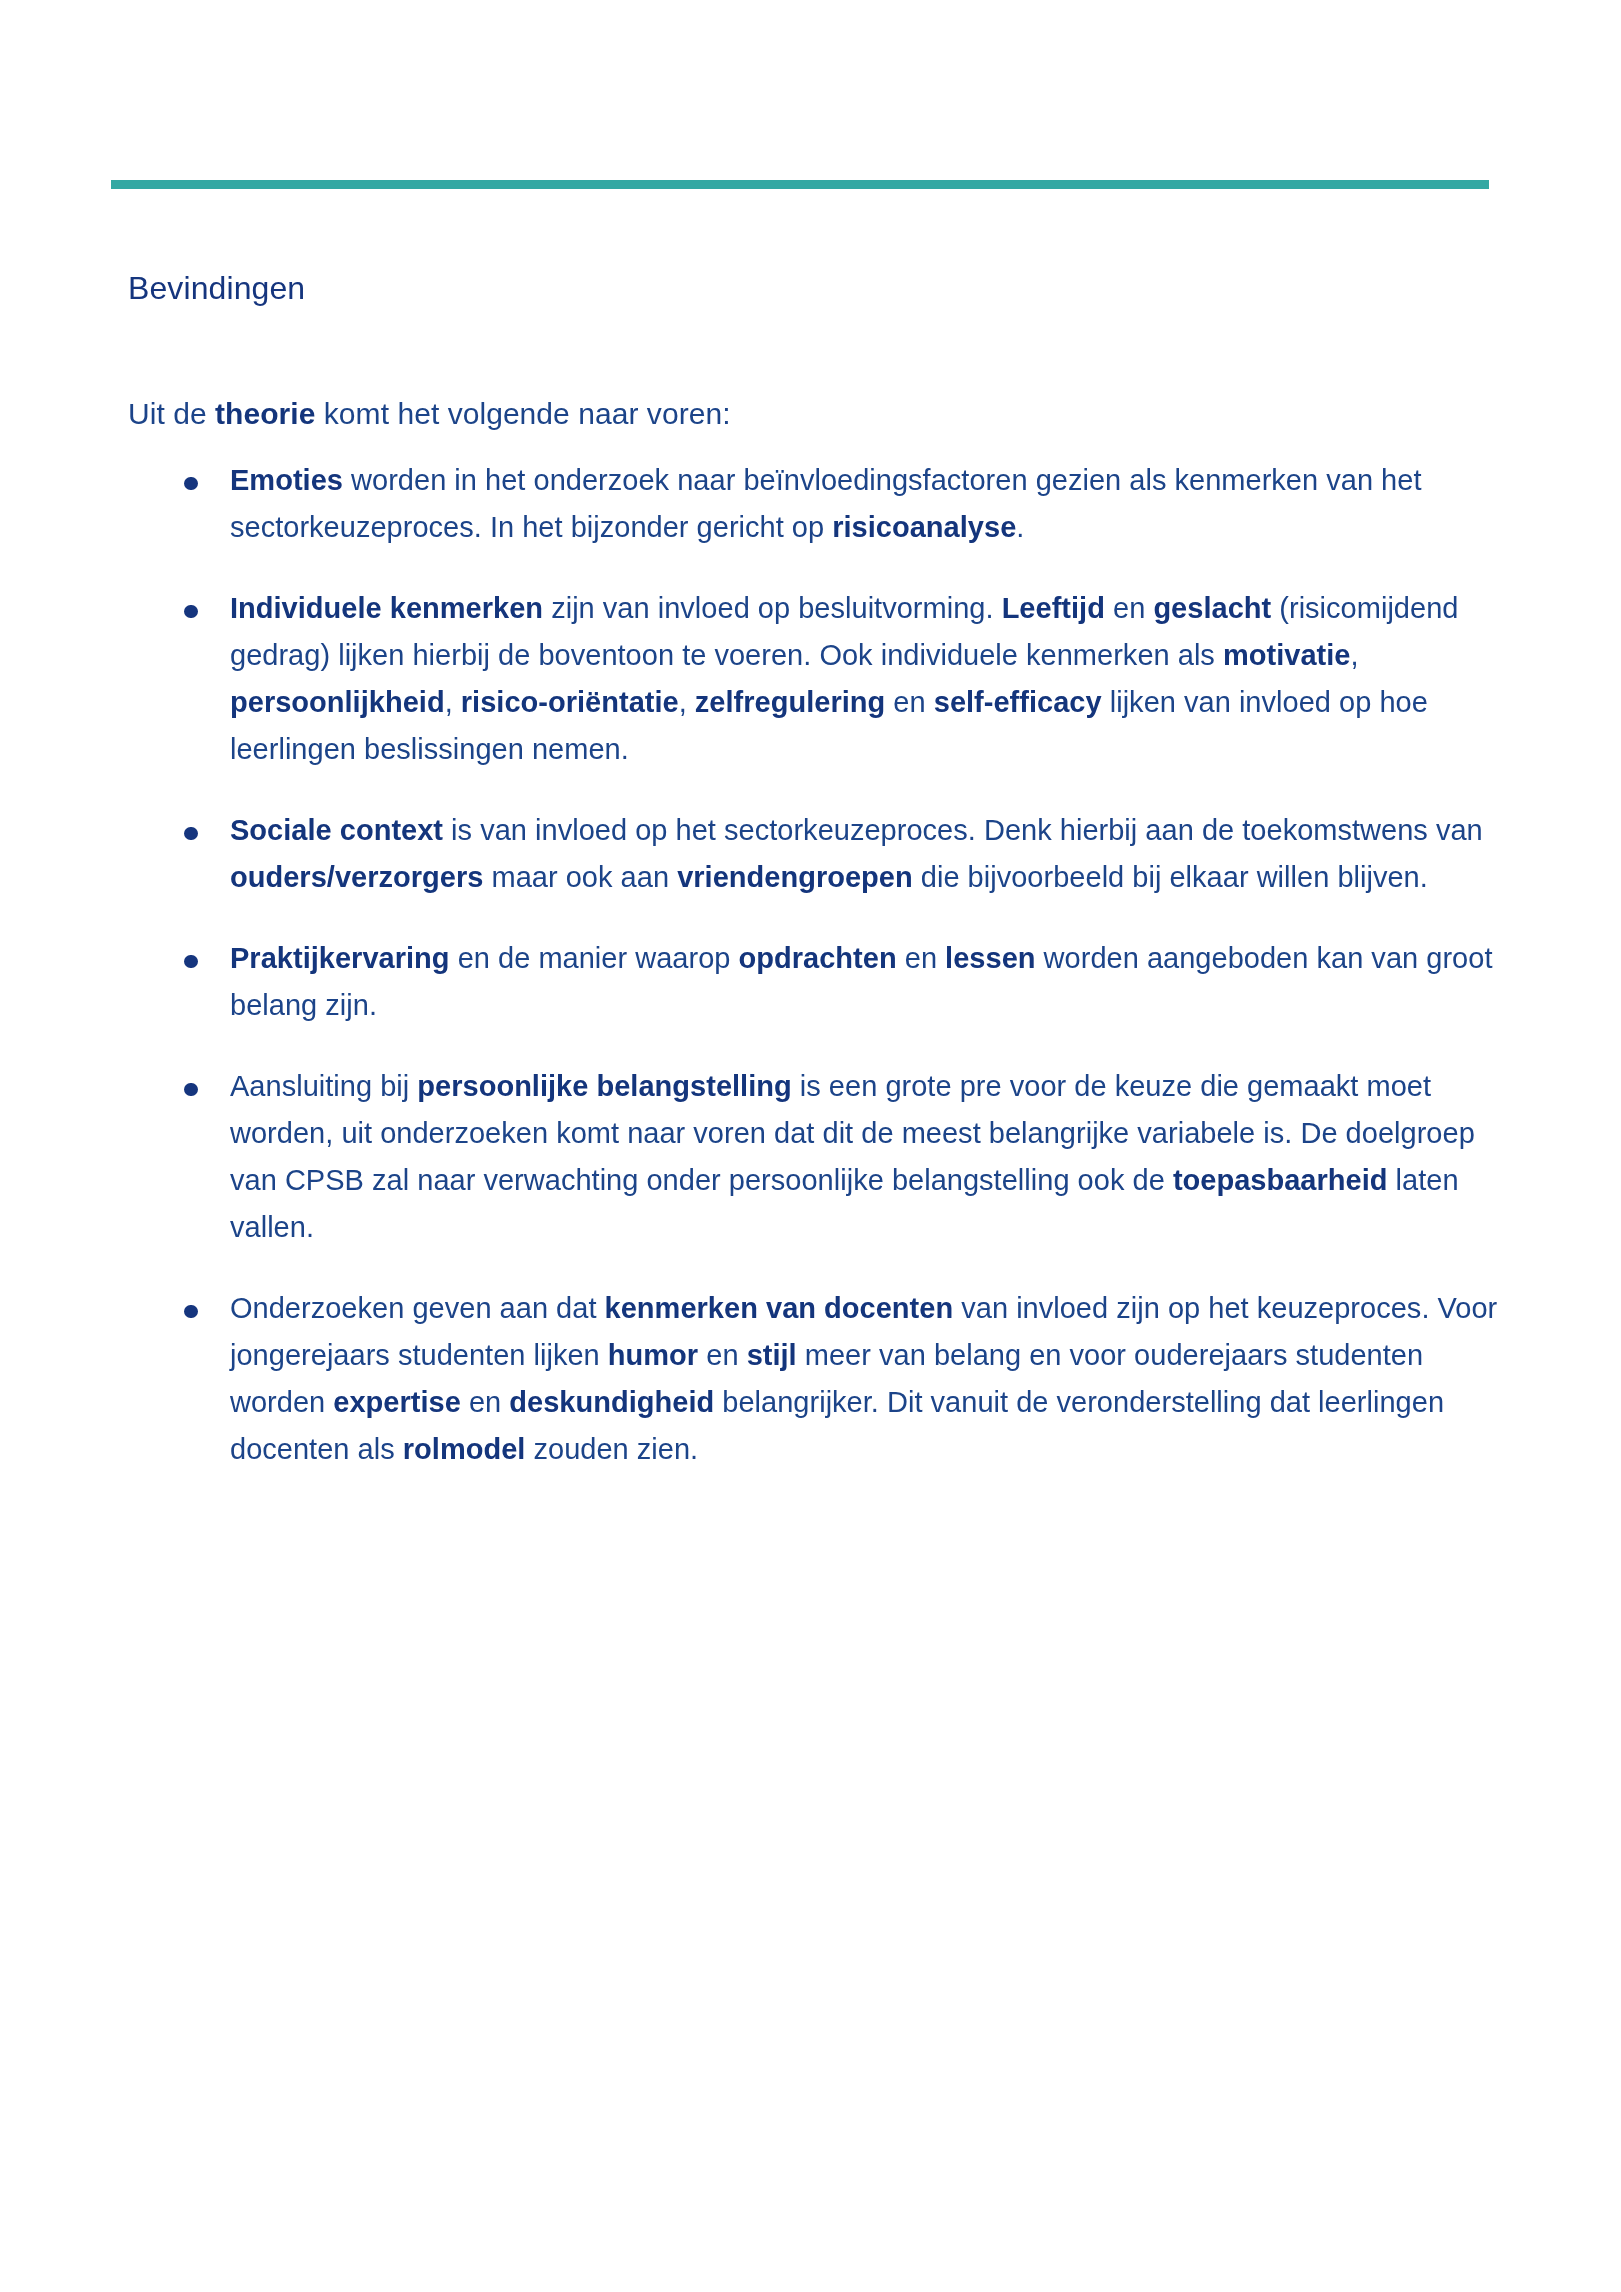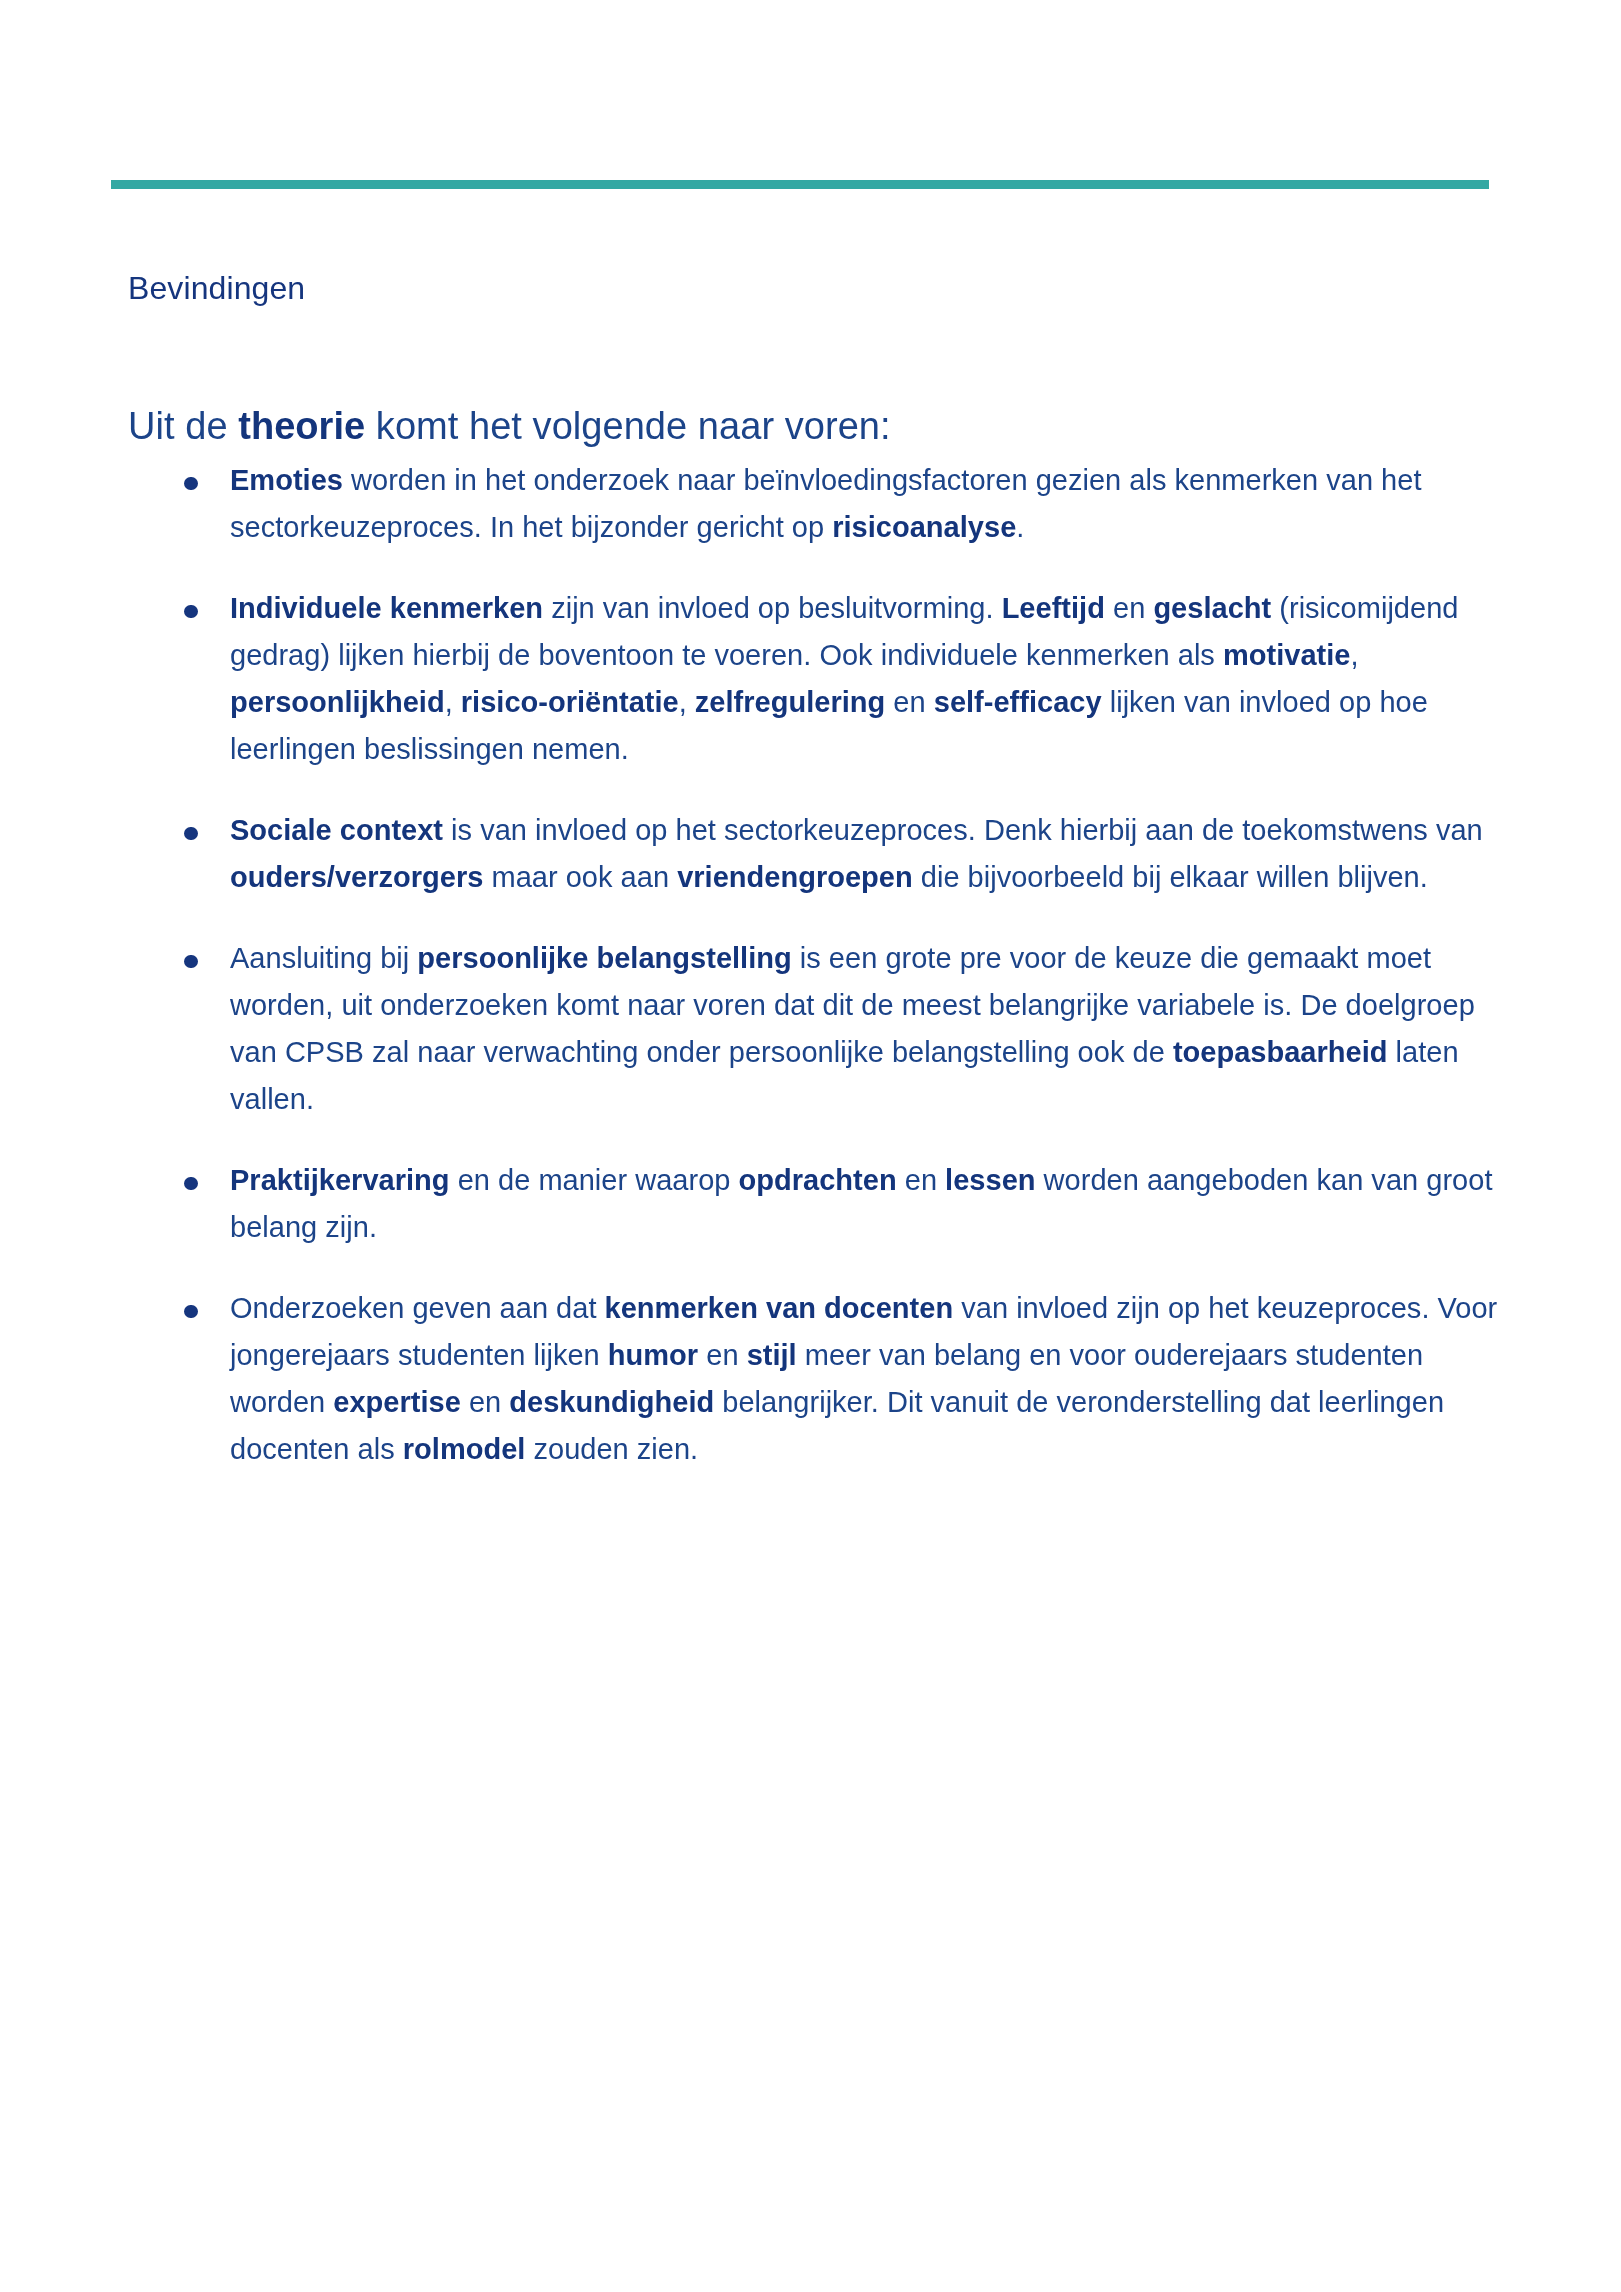--- a/index.html
+++ b/index.html
@@ -38,21 +38,21 @@
     top: 249px;
     font-size: 32px;
     font-weight: normal;
     color: #15357e;
     letter-spacing: 0.1px;
   }
   .intro {
     position: absolute;
     left: 128px;
     top: 367px;
-    font-size: 38px;
+    font-size: 30px;
     color: #1c4489;
     letter-spacing: 0.05px;
     white-space: nowrap;
   }
   .intro b, .bullet-text b {
     font-weight: bold;
     color: #14357c;
   }
   ul.bullets {
     position: absolute;
@@ -99,20 +99,20 @@
     <h1 class="heading">Bevindingen</h1>
 
     <p class="intro">
       <span>Uit de </span><b>theorie</b><span> komt het volgende naar voren:</span>
     </p>
 
     <ul class="bullets">
         <li><span class="bullet-dot"></span><span class="bullet-text"><b>Emoties</b> worden in het onderzoek naar beïnvloedingsfactoren gezien als kenmerken van het sectorkeuzeproces. In het bijzonder gericht op <b>risicoanalyse</b>.</span></li>
         <li><span class="bullet-dot"></span><span class="bullet-text"><b>Individuele kenmerken</b> zijn van invloed op besluitvorming. <b>Leeftijd</b> en <b>geslacht</b> (risicomijdend gedrag) lijken hierbij de boventoon te voeren. Ook individuele kenmerken als <b>motivatie</b>, <b>persoonlijkheid</b>, <b>risico-oriëntatie</b>, <b>zelfregulering</b> en <b>self-efficacy</b> lijken van invloed op hoe leerlingen beslissingen nemen.</span></li>
         <li><span class="bullet-dot"></span><span class="bullet-text"><b>Sociale context</b> is van invloed op het sectorkeuzeproces. Denk hierbij aan de toekomstwens van <b>ouders/verzorgers</b> maar ook aan <b>vriendengroepen</b> die bijvoorbeeld bij elkaar willen blijven.</span></li>
+        <li><span class="bullet-dot"></span><span class="bullet-text"><b>Praktijkervaring</b> en de manier waarop <b>opdrachten</b> en <b>lessen</b> worden aangeboden kan van groot belang zijn.</span></li>
         <li><span class="bullet-dot"></span><span class="bullet-text">Aansluiting bij <b>persoonlijke belangstelling</b> is een grote pre voor de keuze die gemaakt moet worden, uit onderzoeken komt naar voren dat dit de meest belangrijke variabele is. De doelgroep van CPSB zal naar verwachting onder persoonlijke belangstelling ook de <b>toepasbaarheid</b> laten vallen.</span></li>
-        <li><span class="bullet-dot"></span><span class="bullet-text"><b>Praktijkervaring</b> en de manier waarop <b>opdrachten</b> en <b>lessen</b> worden aangeboden kan van groot belang zijn.</span></li>
         <li><span class="bullet-dot"></span><span class="bullet-text">Onderzoeken geven aan dat <b>kenmerken van docenten</b> van invloed zijn op het keuzeproces. Voor jongerejaars studenten lijken <b>humor</b> en <b>stijl</b> meer van belang en voor ouderejaars studenten worden <b>expertise</b> en <b>deskundigheid</b> belangrijker. Dit vanuit de veronderstelling dat leerlingen docenten als <b>rolmodel</b> zouden zien.</span></li>
       </ul>
 
   </div>
 </div>
 
 
 </body></html>

